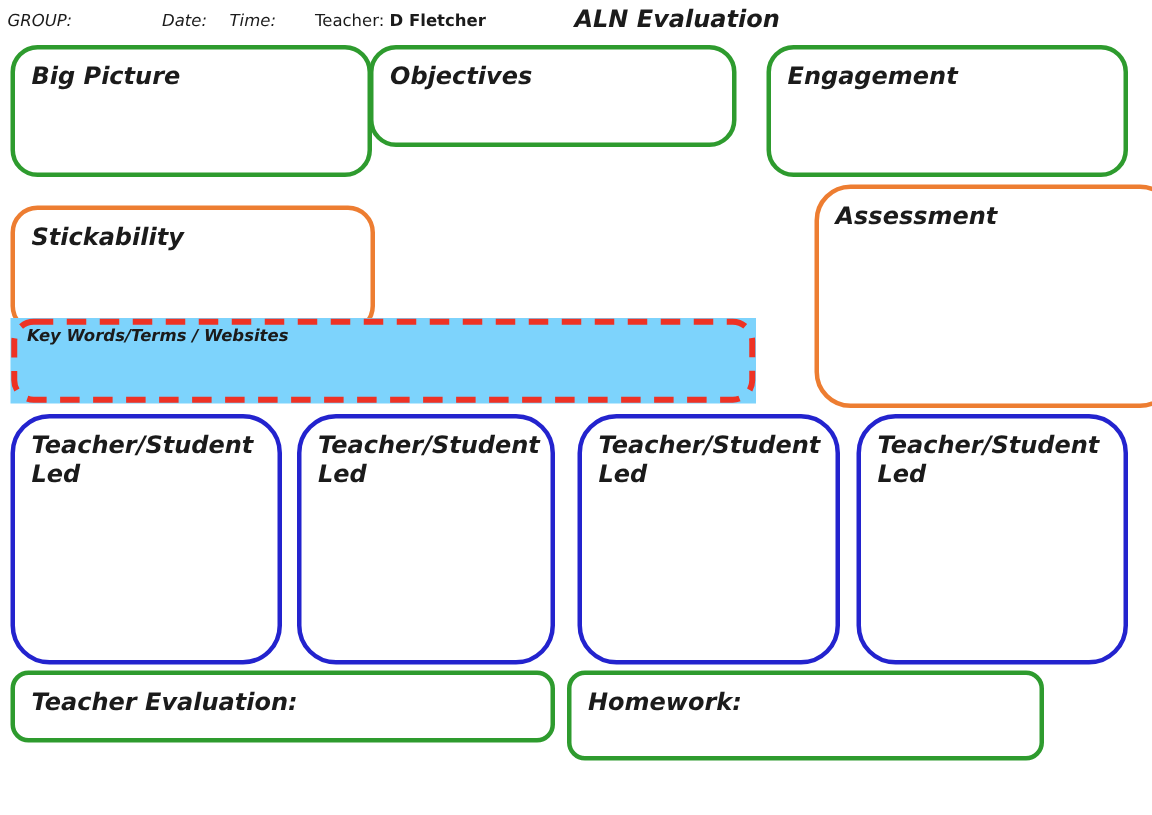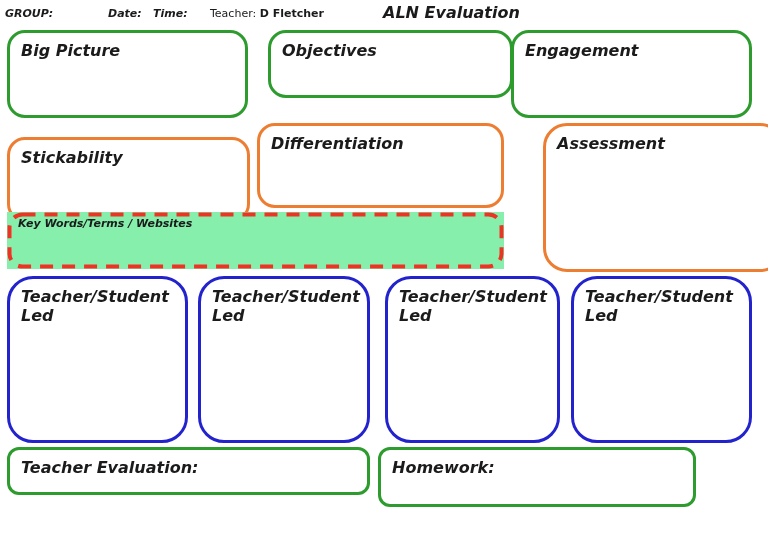--- a/index.html
+++ b/index.html
@@ -14,21 +14,21 @@
   body{font-family:"DejaVu Sans","Liberation Sans",sans-serif;color:var(--ink);}
   .sheet{
     position:relative;
     width:768px;height:543px;
     background:#ffffff;
     overflow:hidden;
   }
   
   .hdr-label{
     position:absolute;top:7px;
-    font-size:11px;font-weight:bold;font-style:italic;
+    font-size:11px;font-weight:normal;font-style:italic;
     white-space:nowrap;
   }
   .hdr-plain{
     position:absolute;top:7px;
     font-size:11px;font-weight:normal;font-style:normal;
     white-space:nowrap;
   }
   .hdr-plain b{font-weight:bold;}
   .dept-title{
     position:absolute;top:3px;left:383px;
@@ -47,21 +47,21 @@
     font-size:16px;font-weight:bold;font-style:italic;
     color:var(--ink);
   }
   .green{border:3px solid var(--green);border-radius:18px;}
   .orange{border:3px solid var(--orange);border-radius:18px;}
   .blue{border:3px solid var(--blue);border-radius:26px;}
   .assessment{border-radius:24px;margin-left:32px;}
   .bottom-green{border-radius:12px;}
   
   .keywords{
-    position:absolute;background:#86efac;
+    position:absolute;background:#7dd3fc;
   }
   .keywords svg{position:absolute;top:0;left:0;}
   .keywords .lbl{
     position:relative;
     padding:11px 0 0 11px;
     font-size:11px;font-weight:bold;font-style:italic;
   }
 </style>
 </head>
 <body>
@@ -70,32 +70,29 @@
 
   <span class="hdr-label" style="left:5px">GROUP:</span>
   <span class="hdr-label" style="left:108px">Date:</span>
   <span class="hdr-label" style="left:153px">Time:</span>
   <span class="hdr-plain" style="left:210px"><span>Teacher:</span>&nbsp;<b>D Fletcher</b></span>
   <span class="dept-title">ALN Evaluation</span>
 
   <div class="box green" style="left:7px;top:30px;width:241px;height:88px">
     <span class="lbl">Big Picture</span>
   </div>
-  <div class="box green" style="left:268px;top:30px;width:245px;height:68px">
+  <div class="box green" style="left:246px;top:30px;width:245px;height:68px">
     <span class="lbl">Objectives</span>
   </div>
   <div class="box green" style="left:511px;top:30px;width:241px;height:88px">
     <span class="lbl">Engagement</span>
   </div>
 
   <div class="box orange" style="left:7px;top:137px;width:243px;height:85px">
     <span class="lbl">Stickability</span>
-  </div>
-  <div class="box orange" style="left:257px;top:123px;width:247px;height:85px">
-    <span class="lbl">Differentiation</span>
   </div>
   <div class="box orange assessment" style="left:511px;top:123px;width:241px;height:149px">
     <span class="lbl">Assessment</span>
   </div>
 
   <div class="keywords" style="left:7px;top:212px;width:497px;height:57px">
     <svg width="497" height="57">
       <rect x="2.5" y="2.5" width="492" height="52" rx="13" ry="13" fill="none" stroke="var(--red)" stroke-width="4" stroke-dasharray="13 9"></rect>
     </svg>
     <span class="lbl">Key Words/Terms / Websites</span>

